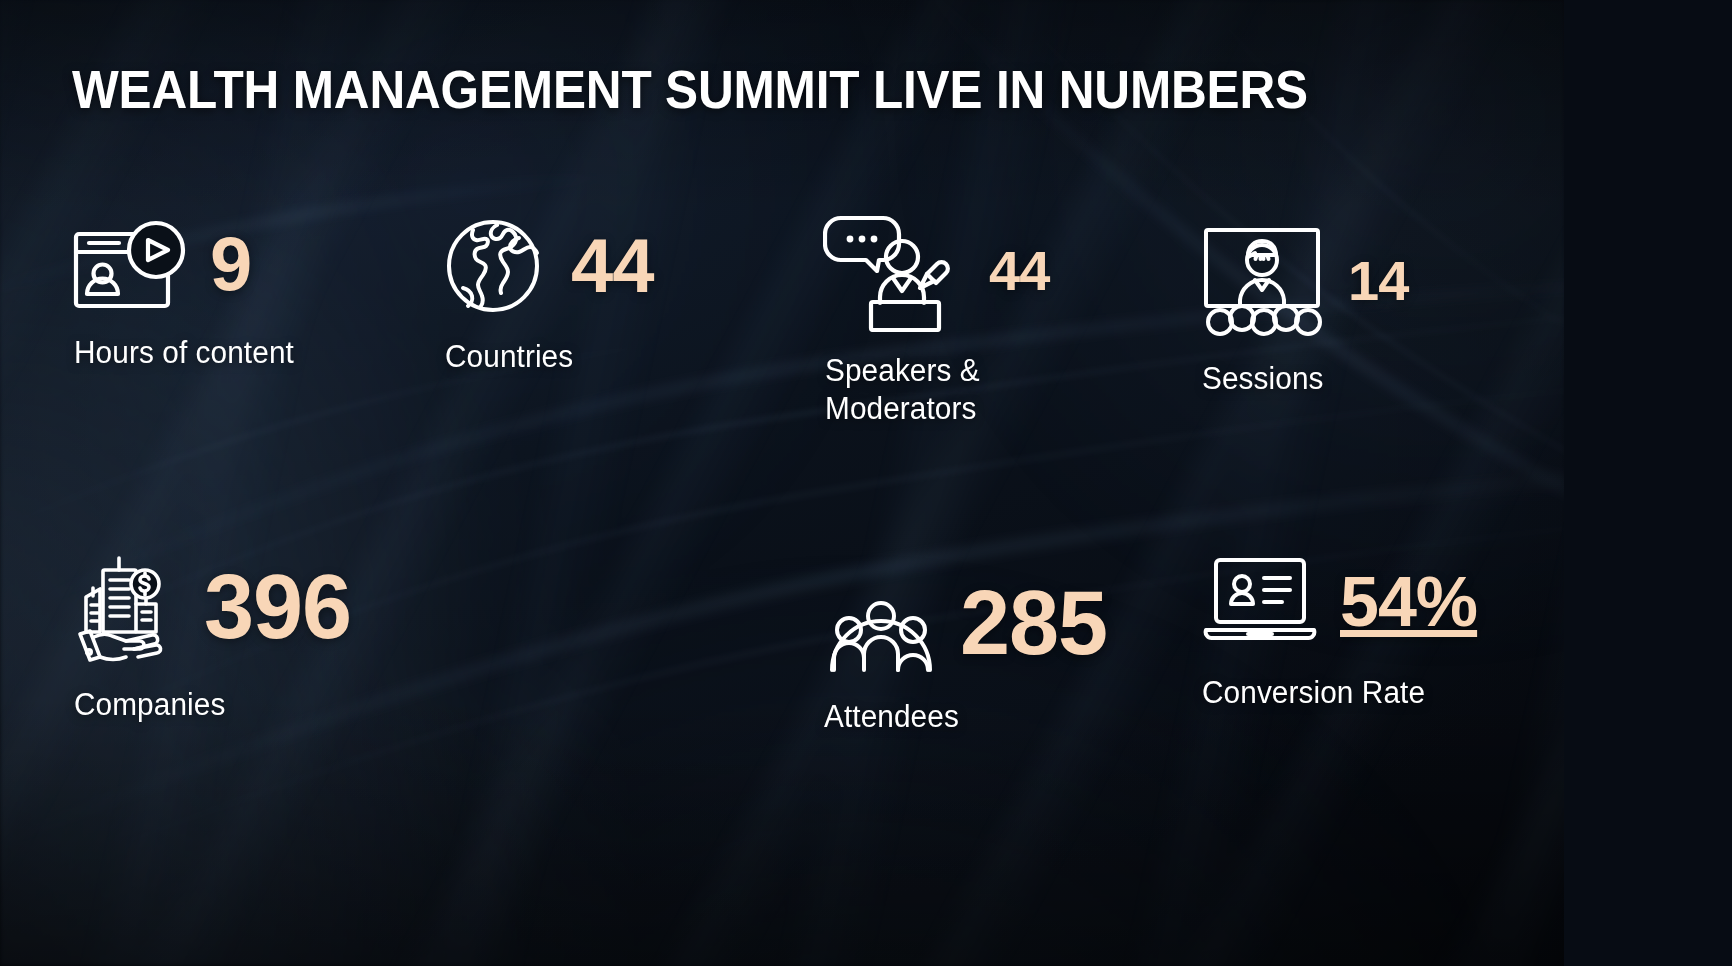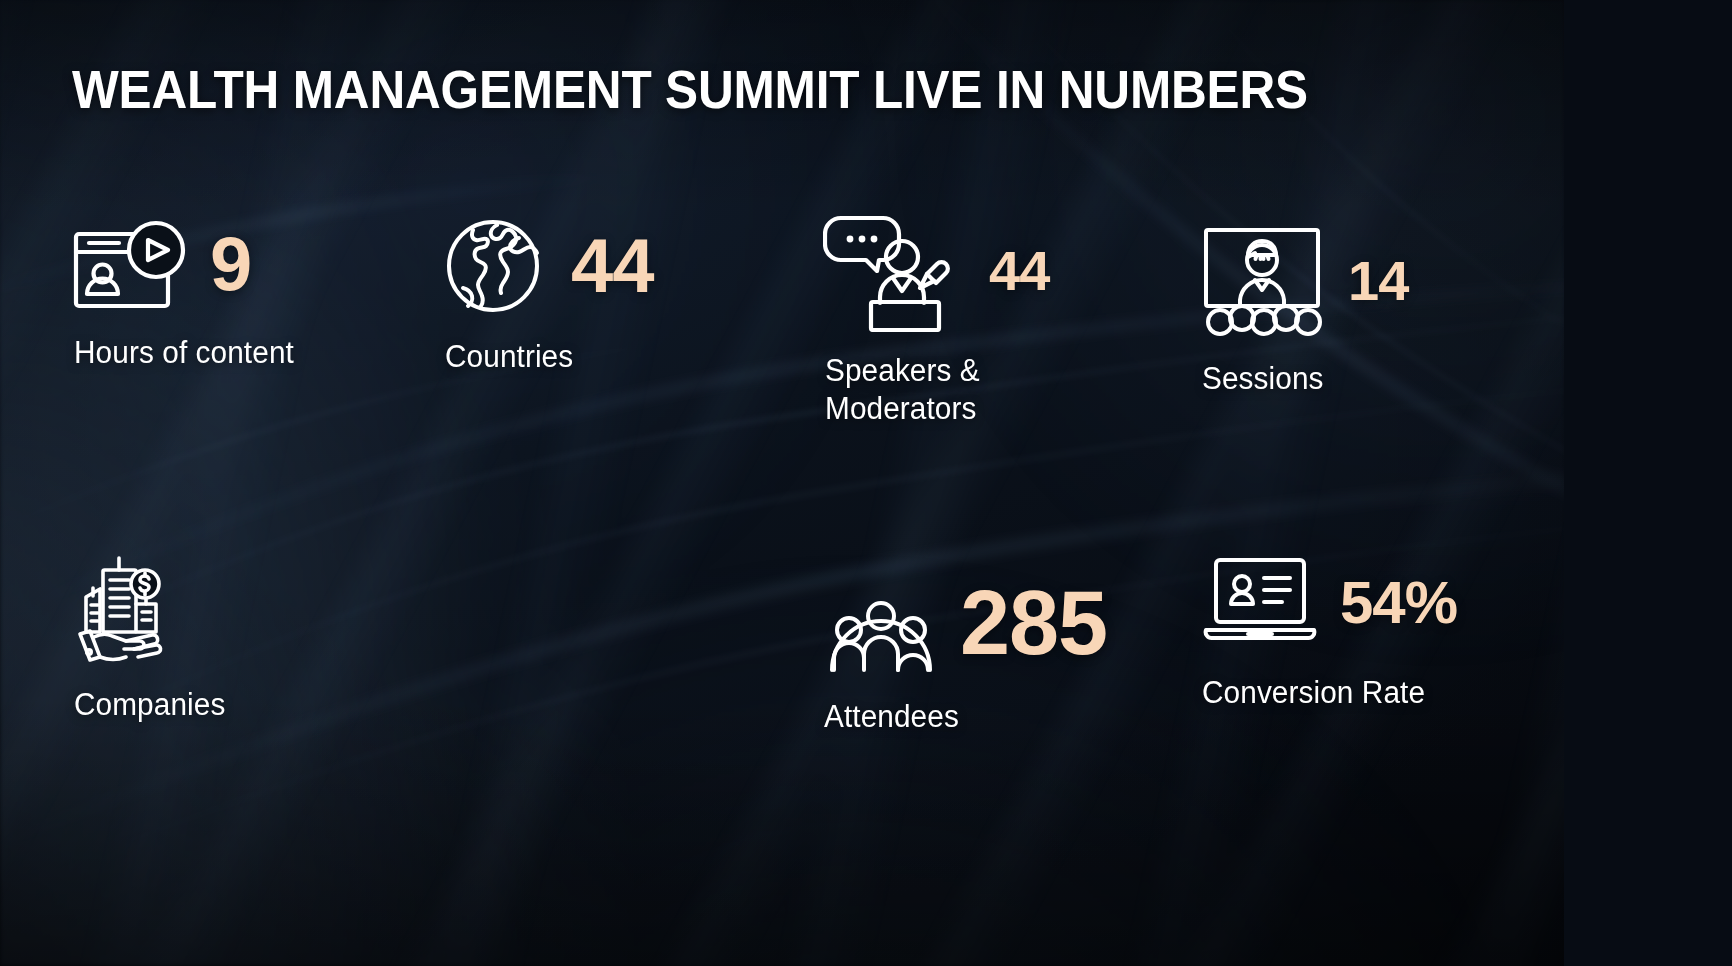--- a/index.html
+++ b/index.html
@@ -158,21 +158,21 @@
 
   .s-registrations{ left:448px;  top:0px; }
   .s-registrations .stat-value { font-size:90px; }
   .s-registrations .stat-label { margin-top:22px; margin-left:2px; }
 
   .s-attendees    { left:822px;  top:0px;margin-top:20px; }
   .s-attendees .stat-value { font-size:90px; }
   .s-attendees .stat-label { margin-top:22px; margin-left:2px; }
 
   .s-conversion   { left:1200px; top:0px; }
-  .s-conversion .stat-value { font-size:60px; }
+  .s-conversion .stat-value { font-size:70px;text-decoration:underline; }
   .s-conversion .stat-label { margin-top:22px; margin-left:2px; }
 
   .row2 { position:absolute; left:0; top:356px; width:1732px; height:300px; }
 </style>
 </head>
 <body>
 
 <div class="stage">
 
   <div class="bg-base"></div>
@@ -326,20 +326,21 @@
                 <line x1="73" y1="21" x2="73" y2="24"></line>
                 <line x1="73" y1="40" x2="73" y2="43"></line>
                 <path d="M8 82 l10 -3 l10 26 l-10 3 z"></path>
                 <circle cx="17" cy="100" r="2.2"></circle>
                 <path d="M22 85 c6 -3 12 -4 18 -1 l14 5 h14 a4 4 0 0 1 0 8 h-16"></path>
                 <path d="M54 89 l26 -6 a4.5 4.5 0 0 1 2 9 l-20 5"></path>
                 <path d="M62 97 l22 -4 a4 4 0 0 1 1 8 l-19 4"></path>
                 <path d="M28 105 c8 3 18 3 26 0"></path>
               </svg>
             </span>
+            <span class="stat-value">396</span>
           </div>
           <div class="stat-label">Companies</div>
         </div>
 
 
         <div class="stat s-attendees">
           <div class="stat-top">
             <span class="stat-icon">
               <svg width="118" height="104" viewBox="0 0 118 104" fill="none" stroke="#ffffff" stroke-width="4" stroke-linecap="round" stroke-linejoin="round">
                 <path d="M10 98 a49 49 0 0 1 98 0"></path>

